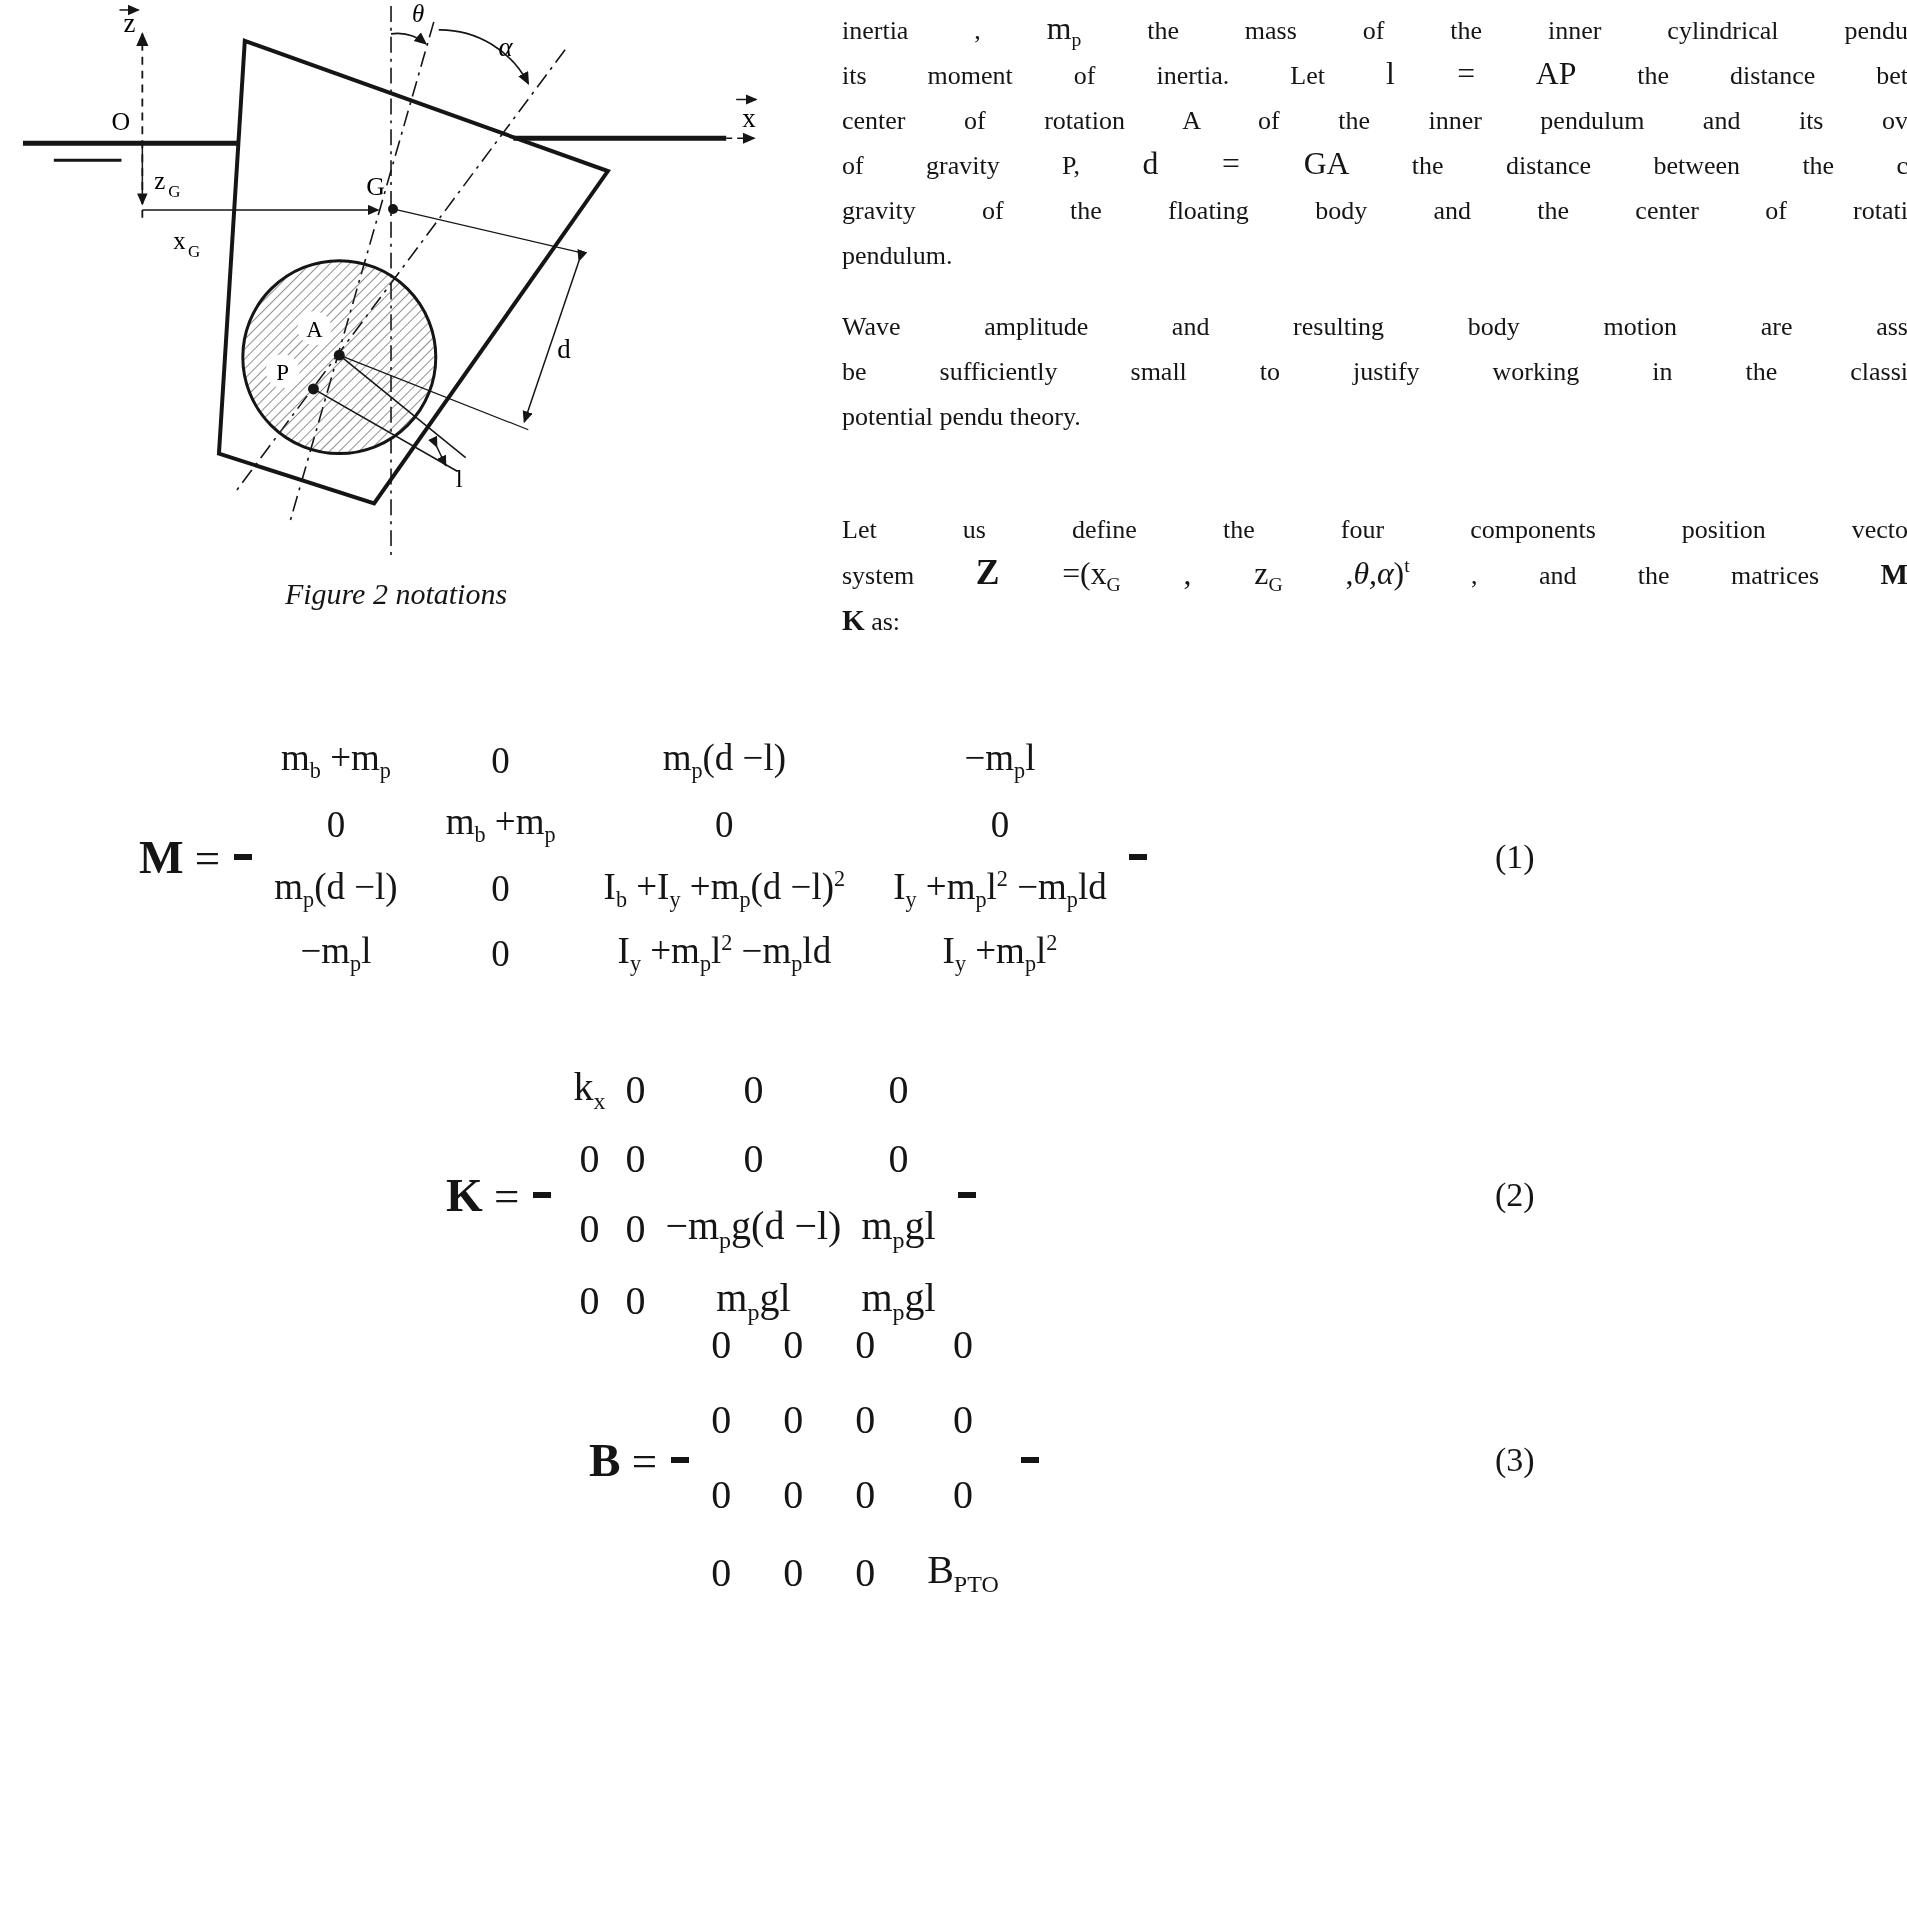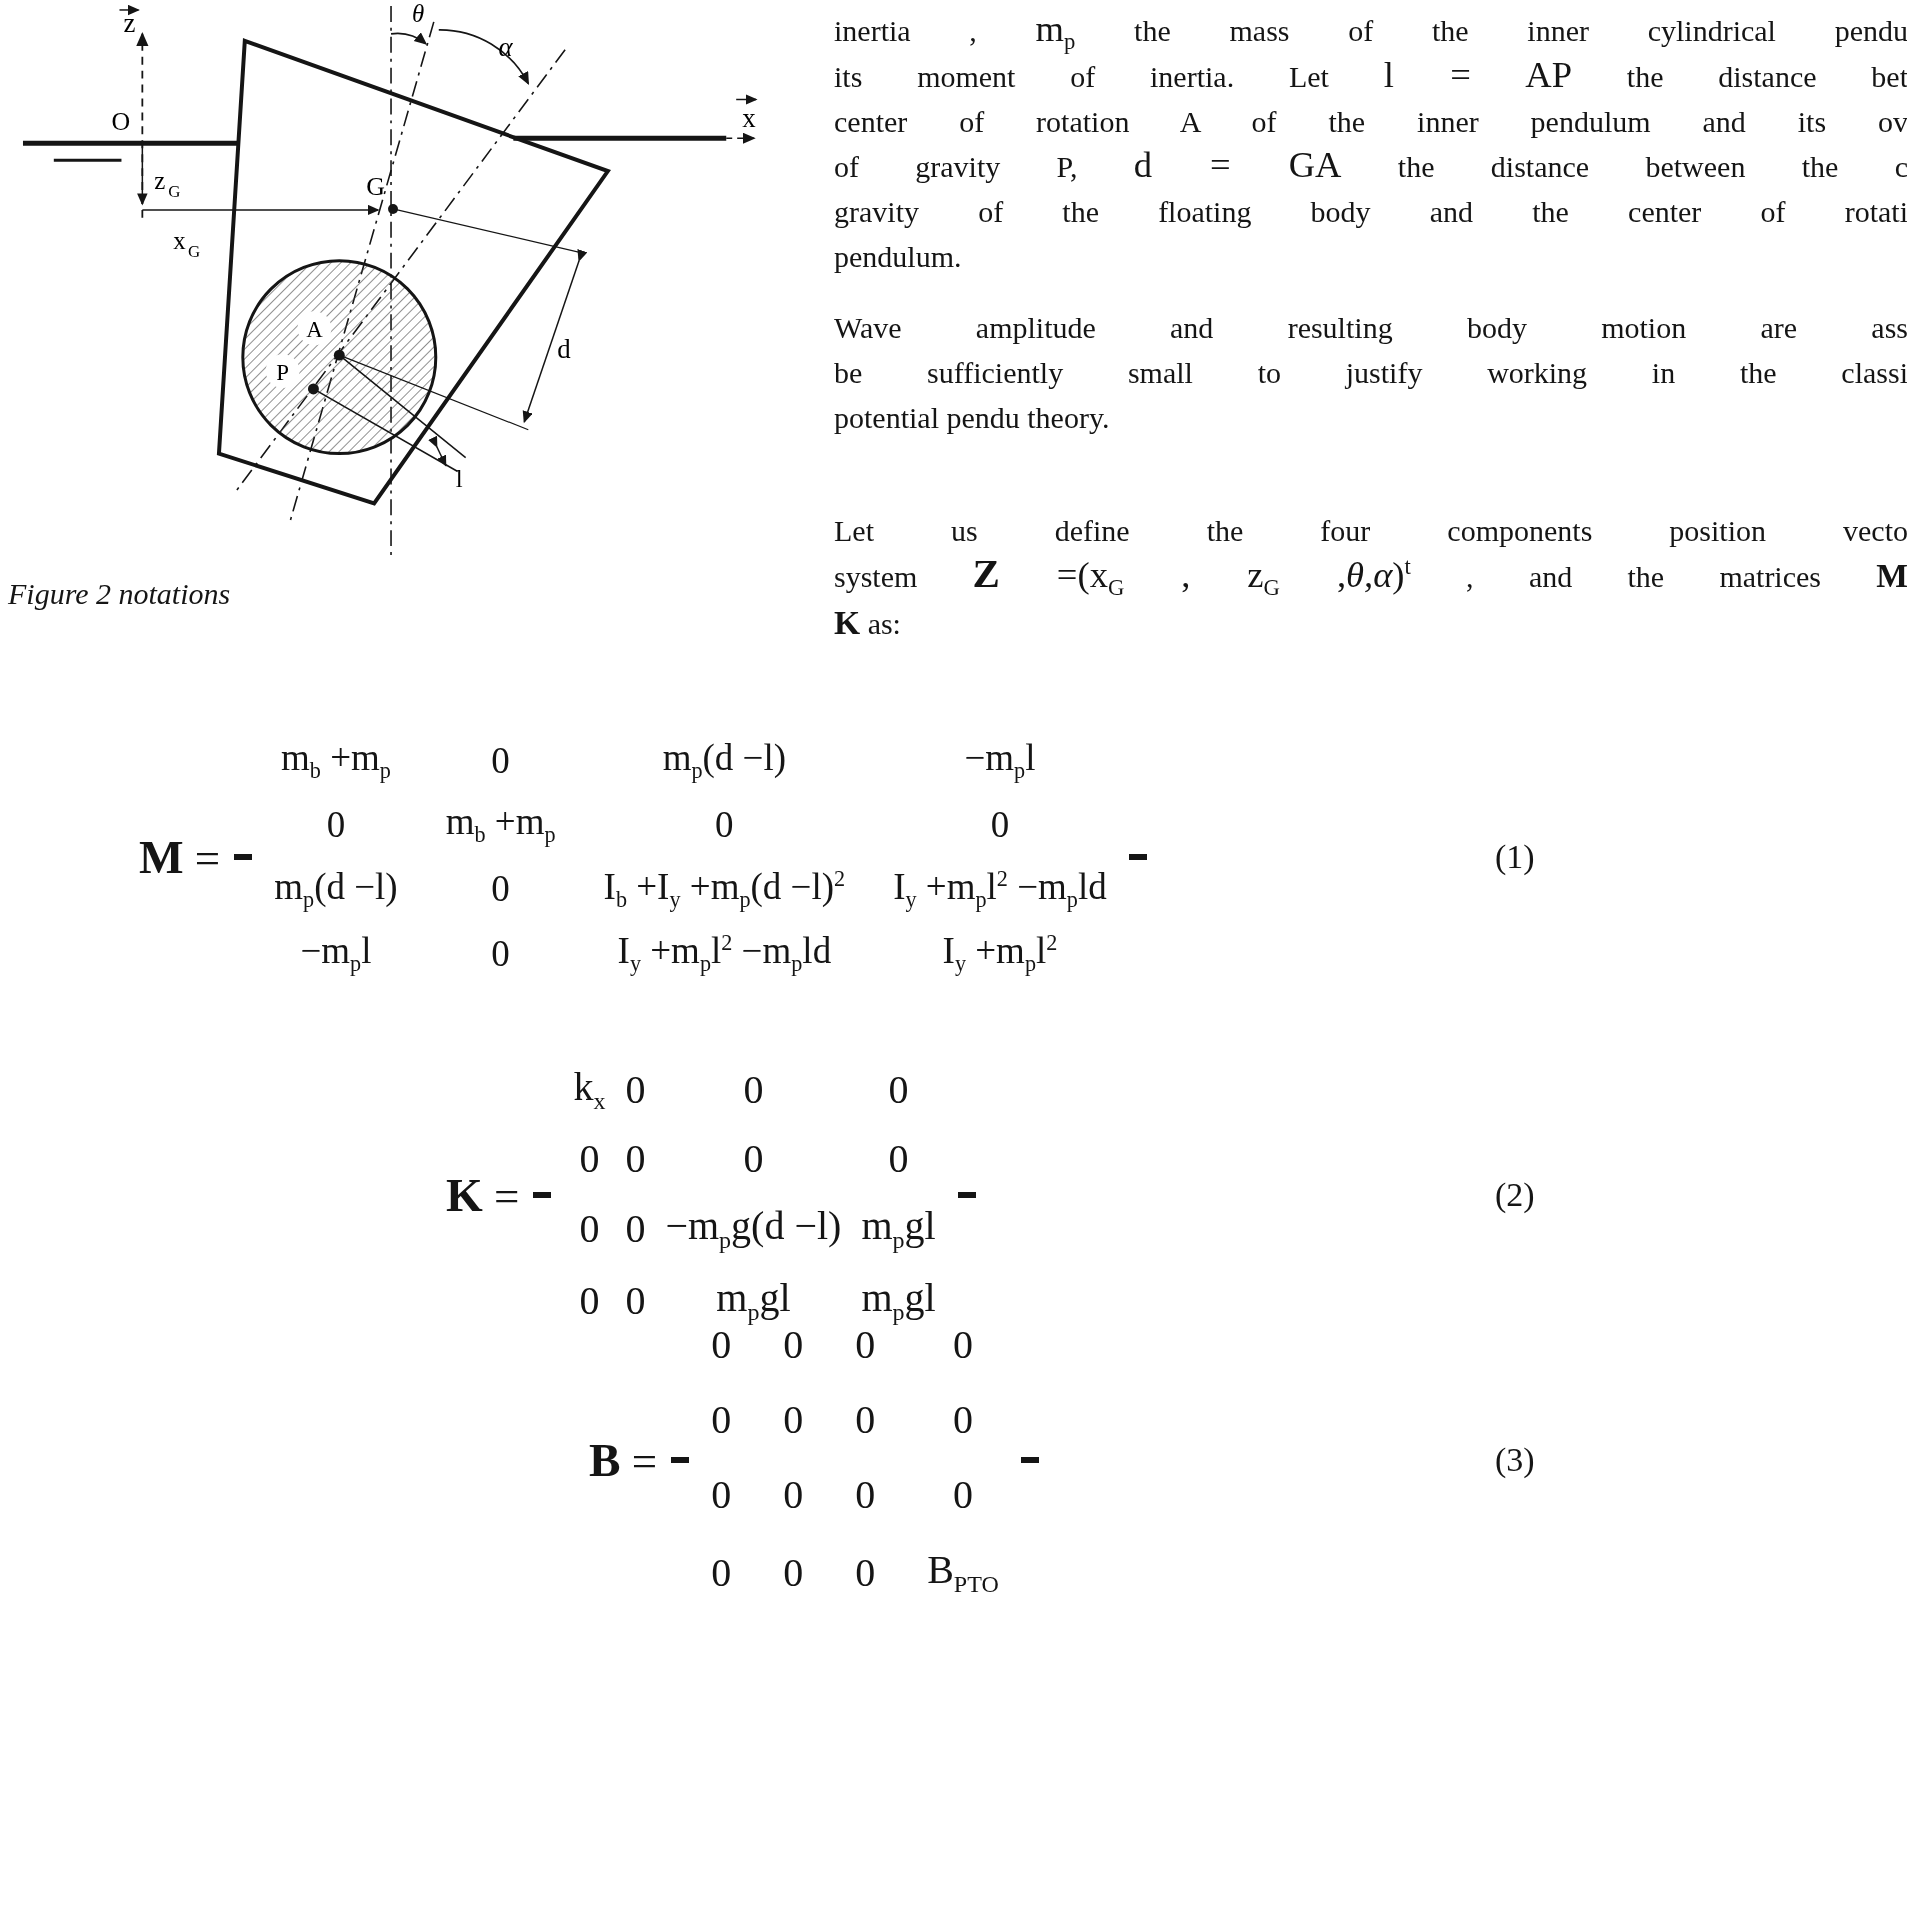--- a/index.html
+++ b/index.html
@@ -2,26 +2,26 @@
 <html><head>
 <meta charset="utf-8">
 <style>
   html,body{margin:0;padding:0;background:#fff;}
   .page{position:relative;width:1907px;height:1929px;background:#ffffff;
         font-family:"Liberation Serif",serif;color:#151515;overflow:hidden;}
 
   
   .figure{position:absolute;left:8px;top:4px;width:776px;height:645px;}
   .figure svg{display:block;}
-  .caption{position:absolute;top:573px;left:0;width:776px;text-align:left;
+  .caption{position:absolute;top:573px;left:0;width:776px;text-align:center;
            font-style:italic;font-size:30px;}
 
   
   .textcol{position:absolute;left:834px;top:8px;width:1074px;overflow:hidden;}
-  .line{font-size:30px;line-height:45px;text-align:justify;text-align-last:justify;}
+  .line{font-size:26px;line-height:45px;text-align:justify;text-align-last:justify;margin-left:8px;}
   .line.last{text-align-last:left;}
   .paragraph.p1{margin-top:26px;}
   .paragraph.p2{margin-top:68px;}
   .mbig{font-size:1.22em;line-height:1;}
   .line b{font-size:1.12em;}
   sub{font-size:62%;}
   sup{font-size:62%;}
 
   
   .equation{position:absolute;left:0;width:100%;display:flex;align-items:center;}

